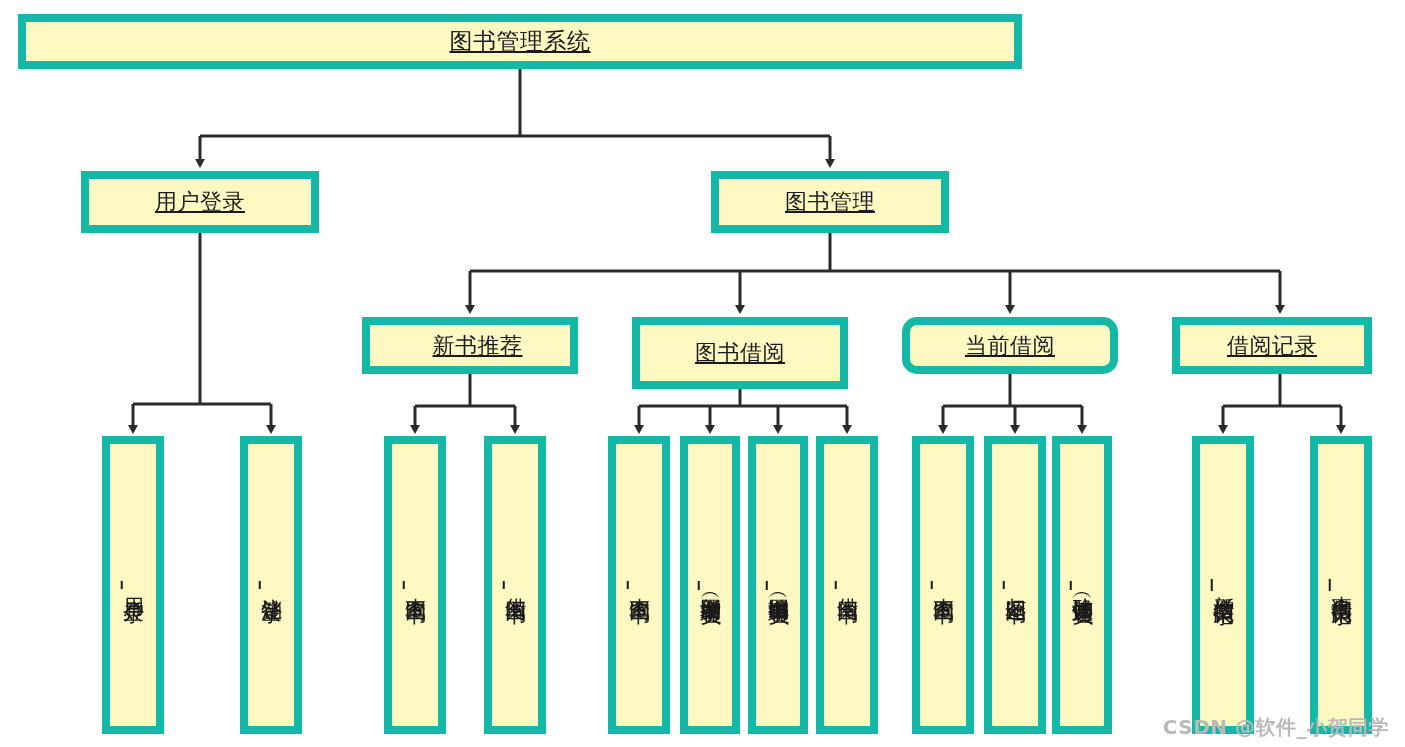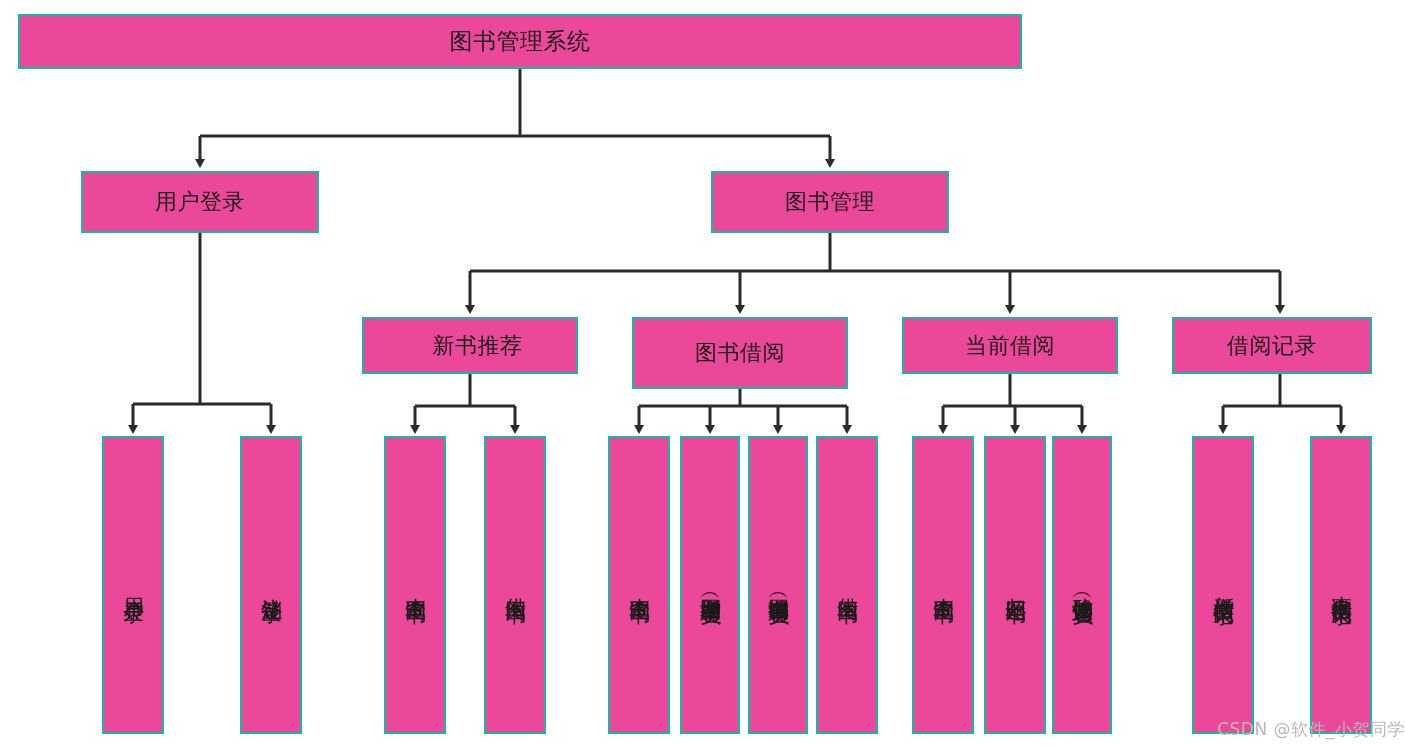--- a/index.html
+++ b/index.html
@@ -21,26 +21,27 @@
     position: absolute;
     left: 0;
     top: 0;
     width: 1405px;
     height: 747px;
     pointer-events: none;
   }
   .node {
     position: absolute;
     box-sizing: border-box;
-    border: 2px solid #14b8a6;
-    background: #ec4899;
+    border: 8px solid #14b8a6;
+    background: #fef9c3;
     display: flex;
     align-items: center;
     justify-content: center;
     color: #1a1a1a;
+    text-decoration: underline;
   }
   .node .label {
     font-size: 22px;
     line-height: 1.15;
     letter-spacing: 0.5px;
     white-space: nowrap;
   }
   .node.root .label { font-size: 23px; }
   .node.l2 .label { font-size: 22px; }
   .node.l3 .label { font-size: 22px; }
@@ -58,27 +59,28 @@
     letter-spacing: 2px;
     white-space: nowrap;
     text-align: center;
   }
   .node.leaf.tall .label {
     font-size: 21px;
     letter-spacing: 1px;
   }
   .watermark {
     position: absolute;
-    right: 0;
+    right: 16px;
     bottom: 6px;
-    font-size: 17px;
+    font-size: 20px;
     color: #b9b9b9;
     letter-spacing: 0.5px;
     white-space: nowrap;
     user-select: none;
+    font-weight: bold;
   }
 </style>
 </head>
 <body>
 
 <div id="canvas">
 
   <svg class="edges" viewBox="0 0 1405 747" xmlns="http://www.w3.org/2000/svg">
     <defs>
       <marker id="arrow" markerWidth="9" markerHeight="10" refX="1" refY="5" orient="auto" markerUnits="userSpaceOnUse">
@@ -139,21 +141,21 @@
   <div class="node l2" id="node-l2-1" style="left: 711px; top: 171px; width: 238px; height: 62px;">
     <span class="label">图书管理</span>
   </div>
 
   <div class="node l3" id="node-l3-0" style="left: 362px; top: 317px; width: 216px; height: 57px; padding-left: 15px;">
     <span class="label">新书推荐</span>
   </div>
   <div class="node l3" id="node-l3-1" style="left: 632px; top: 317px; width: 216px; height: 72px;">
     <span class="label">图书借阅</span>
   </div>
-  <div class="node l3" id="node-l3-2" style="left: 902px; top: 317px; width: 216px; height: 57px;">
+  <div class="node l3" id="node-l3-2" style="left: 902px; top: 317px; width: 216px; height: 57px; border-radius: 15px;">
     <span class="label">当前借阅</span>
   </div>
   <div class="node l3" id="node-l3-3" style="left: 1172px; top: 317px; width: 200px; height: 57px;">
     <span class="label">借阅记录</span>
   </div>
 
   <div class="node leaf" id="node-leaf-0" style="left: 102px; top: 436px; width: 62px; height: 298px;">
     <span class="label">用户登录</span>
   </div>
   <div class="node leaf" id="node-leaf-1" style="left: 240px; top: 436px; width: 62px; height: 298px;">

